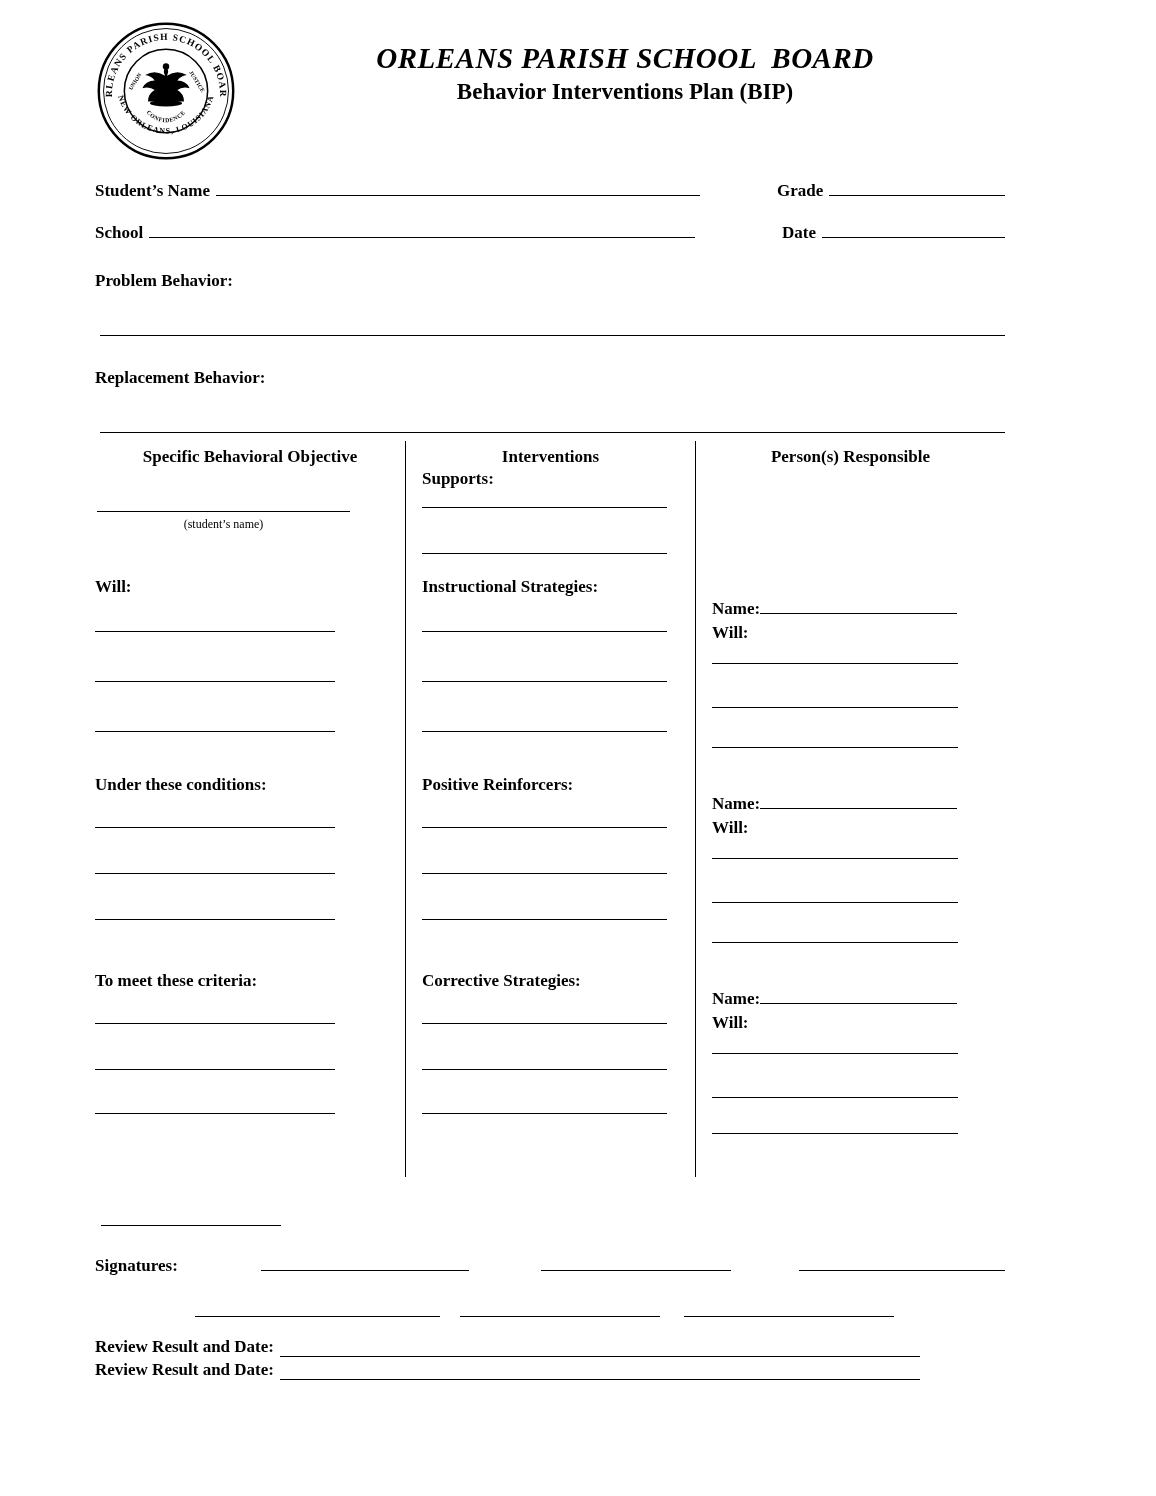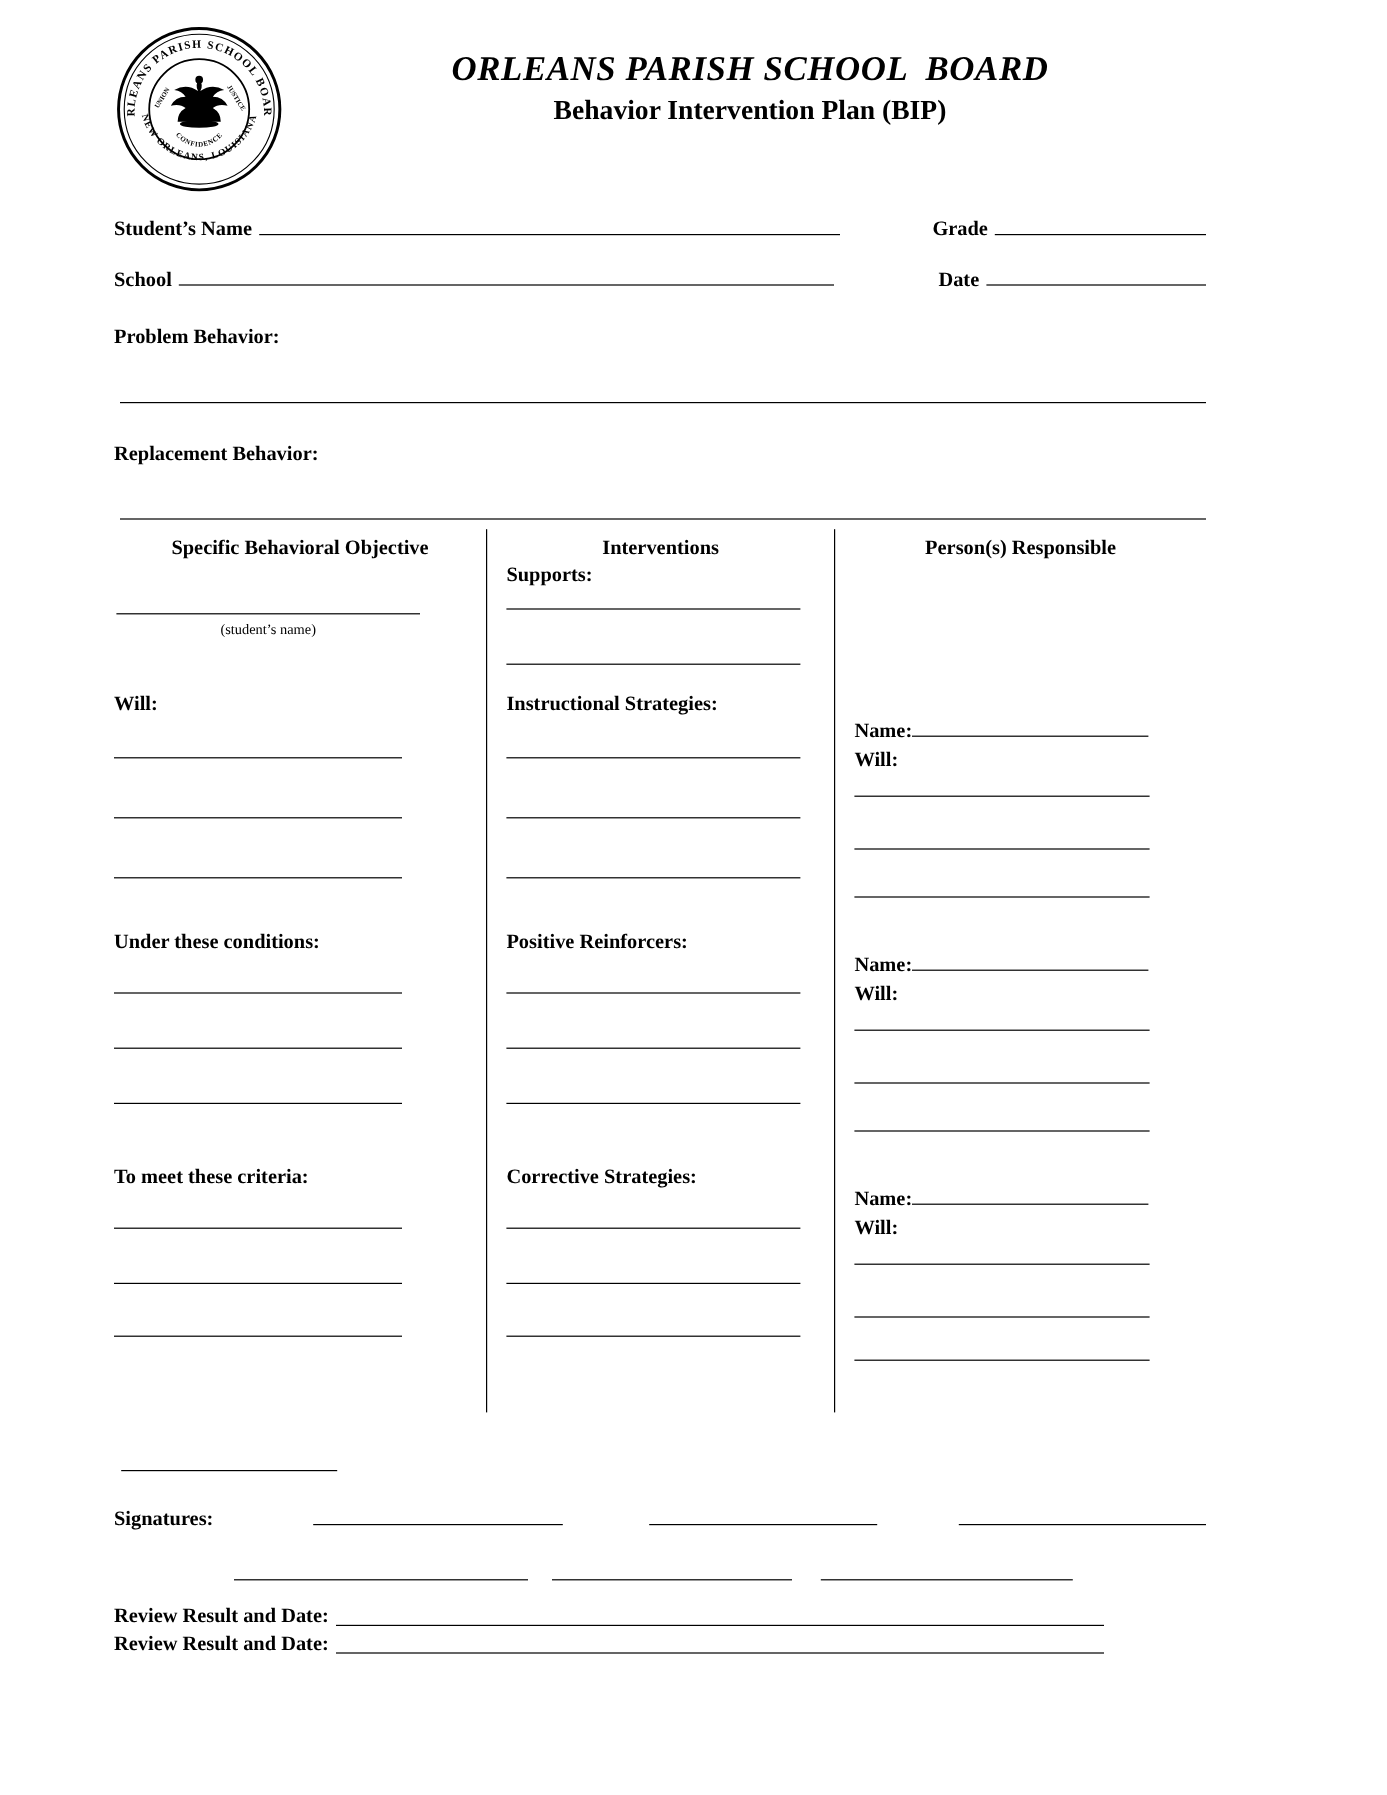--- a/index.html
+++ b/index.html
@@ -41,21 +41,21 @@
   .bl { position: absolute; border-bottom: 1.3px solid #000; height: 0; }
   .hint { position: absolute; text-align: center; font-size: 12px; }
   .nrow { position: absolute; left: 16px; right: 48px; display: flex; align-items: baseline; }
   .nlab { font-weight: bold; white-space: nowrap; }
   .bl-inline { flex: 1; border-bottom: 1.3px solid #000; height: 14px; }
 
   
   .meet-row { display: flex; align-items: baseline; margin-top: 34px; }
   .sig-row { display: flex; align-items: baseline; margin-top: 30px; gap: 24px; }
   .sig-row2 { display: flex; align-items: baseline; margin-top: 26px; margin-left: 100px; }
-  .rev-row { display: flex; align-items: center; margin-top: 20px; }
+  .rev-row { display: flex; align-items: flex-end; margin-top: 20px; }
   .rev-row.second { margin-top: 3px; }
   .gap20 { width: 20px; flex: 0 0 20px; }
   .gap24 { width: 24px; flex: 0 0 24px; }
 
   svg text { font-family: "Liberation Serif", serif; }
 </style>
 </head>
 <body>
 
 <div class="page">
@@ -84,21 +84,21 @@
         </g>
         <text x="44" y="66" font-size="6" font-weight="bold" transform="rotate(-58 44 66)" text-anchor="middle">UNION</text>
         <text x="106" y="66" font-size="6" font-weight="bold" transform="rotate(58 106 66)" text-anchor="middle">JUSTICE</text>
         <text font-size="6.2" font-weight="bold" letter-spacing="0.6">
           <textPath href="#arcConf" startOffset="50%" text-anchor="middle">CONFIDENCE</textPath>
         </text>
       </svg>
     </div>
     <div class="title-block">
       <div class="doc-title">ORLEANS PARISH SCHOOL  BOARD</div>
-      <div class="doc-subtitle">Behavior Intervention Plan (BIP)</div>
+      <div class="doc-subtitle">Behavior Interventions Plan (BIP)</div>
     </div>
   </div>
 
   <div class="info-row">
     <div class="grp" style="width:605px;">
       <span class="lab">Student’s Name</span>
       <span class="sp6"></span>
       <span class="blank" style="flex:1;"></span>
     </div>
     <div class="grp" style="width:228px;text-align:right;">

